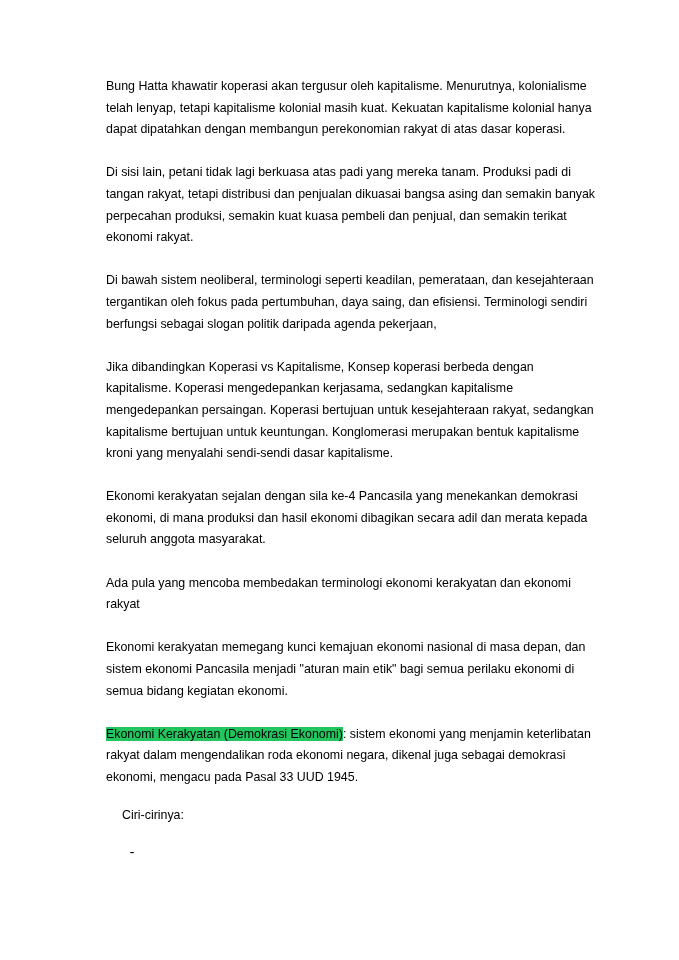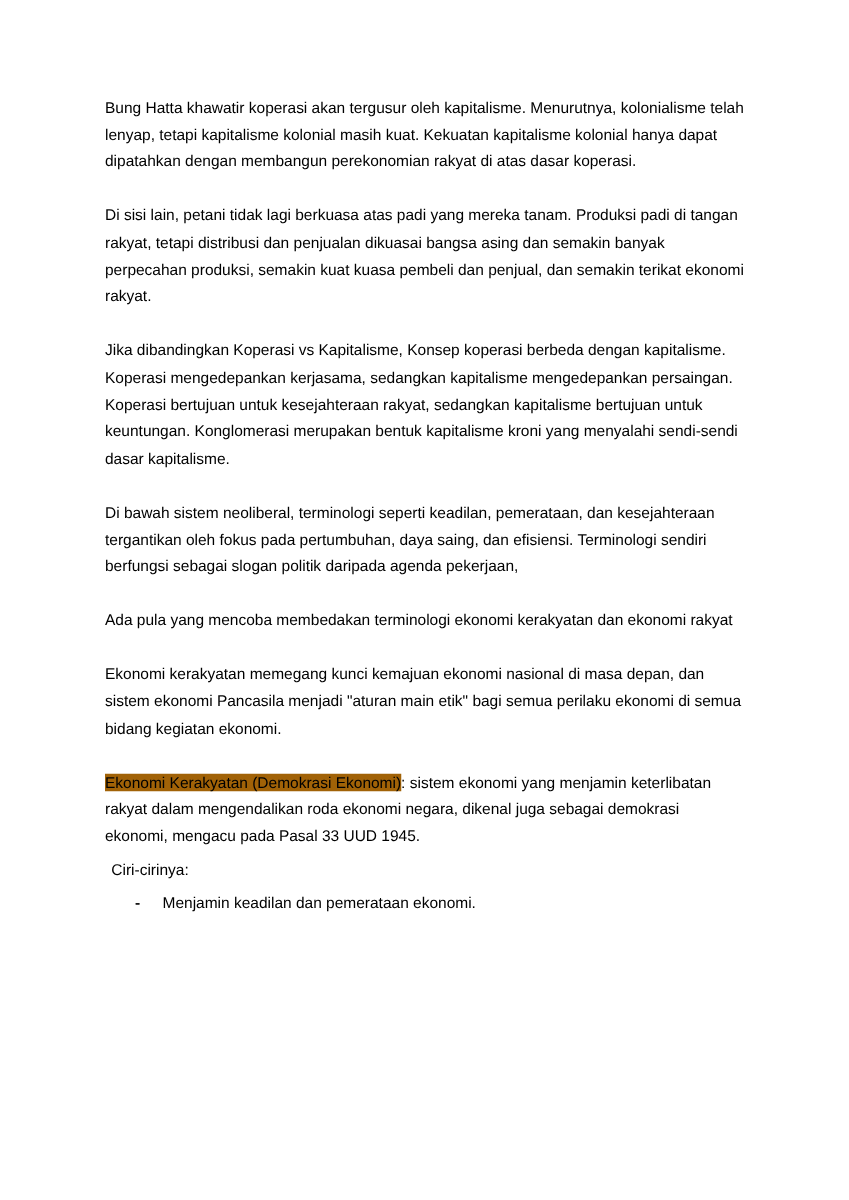--- a/index.html
+++ b/index.html
@@ -14,75 +14,76 @@
     font-family: "Liberation Sans", sans-serif;
     color: #000000;
     -webkit-font-smoothing: antialiased;
   }
   .page {
     position: relative;
     width: 679px;
     height: 956px;
     background: #ffffff;
     box-sizing: border-box;
-    padding: 76px 83px 0 84px;
+    padding: 76px 83px 0 106px;
     overflow: hidden;
   }
   .doc-body {
     font-size: 12.4px;
     line-height: 21.6px;
     text-align: left;
   }
   p.para {
     margin: 0 0 21.6px 0;
     padding: 0;
   }
   p.para.tight {
     margin-bottom: 0;
   }
   .highlight {
-    background-color: #a16207;
+    background-color: #22c55e;
   }
   ul.dash-list {
     list-style: none;
     margin: 0;
     padding: 0;
   }
   ul.dash-list li {
     position: relative;
     padding-left: 46px;
     margin: 0;
   }
   ul.dash-list li .dash {
     position: absolute;
     left: 24px;
     top: 0;
   }
   .block-lead {
-    margin: 5px;
+    margin: 16px;
     padding: 0;
   }
 </style>
 </head>
 <body>
 
 <div class="page">
   <div class="doc-body">
 
     <p class="para">Bung Hatta khawatir koperasi akan tergusur oleh kapitalisme. Menurutnya, kolonialisme telah lenyap, tetapi kapitalisme kolonial masih kuat. Kekuatan kapitalisme kolonial hanya dapat dipatahkan dengan membangun perekonomian rakyat di atas dasar koperasi.</p>
     <p class="para">Di sisi lain, petani tidak lagi berkuasa atas padi yang mereka tanam. Produksi padi di tangan rakyat, tetapi distribusi dan penjualan dikuasai bangsa asing dan semakin banyak perpecahan produksi, semakin kuat kuasa pembeli dan penjual, dan semakin terikat ekonomi rakyat.</p>
+    <p class="para">Di bawah sistem neoliberal, terminologi seperti keadilan, pemerataan, dan kesejahteraan tergantikan oleh fokus pada pertumbuhan, daya saing, dan efisiensi. Terminologi sendiri berfungsi sebagai slogan politik daripada agenda pekerjaan,</p>
     <p class="para">Jika dibandingkan Koperasi vs Kapitalisme, Konsep koperasi berbeda dengan kapitalisme. Koperasi mengedepankan kerjasama, sedangkan kapitalisme mengedepankan persaingan. Koperasi bertujuan untuk kesejahteraan rakyat, sedangkan kapitalisme bertujuan untuk keuntungan. Konglomerasi merupakan bentuk kapitalisme kroni yang menyalahi sendi-sendi dasar kapitalisme.</p>
-    <p class="para">Di bawah sistem neoliberal, terminologi seperti keadilan, pemerataan, dan kesejahteraan tergantikan oleh fokus pada pertumbuhan, daya saing, dan efisiensi. Terminologi sendiri berfungsi sebagai slogan politik daripada agenda pekerjaan,</p>
+    <p class="para">Ekonomi kerakyatan sejalan dengan sila ke-4 Pancasila yang menekankan demokrasi ekonomi, di mana produksi dan hasil ekonomi dibagikan secara adil dan merata kepada seluruh anggota masyarakat.</p>
     <p class="para">Ada pula yang mencoba membedakan terminologi ekonomi kerakyatan dan ekonomi rakyat</p>
     <p class="para">Ekonomi kerakyatan memegang kunci kemajuan ekonomi nasional di masa depan, dan sistem ekonomi Pancasila menjadi "aturan main etik" bagi semua perilaku ekonomi di semua bidang kegiatan ekonomi.</p>
 
     <p class="para tight"><span class="highlight">Ekonomi Kerakyatan (Demokrasi Ekonomi)</span><span>: sistem ekonomi yang menjamin keterlibatan rakyat dalam mengendalikan roda ekonomi negara, dikenal juga sebagai demokrasi ekonomi, mengacu pada Pasal 33 UUD 1945.</span></p>
 
     <div class="block-lead">Ciri-cirinya:</div>
 
     <ul class="dash-list">
       <li><span class="dash">-</span></li>
-      <li><span class="dash">-</span><span>Menjamin keadilan dan pemerataan ekonomi.</span></li>
+      <li><span class="dash">-</span></li>
 
     </ul>
 
   </div>
 </div>
 
 </body></html>

